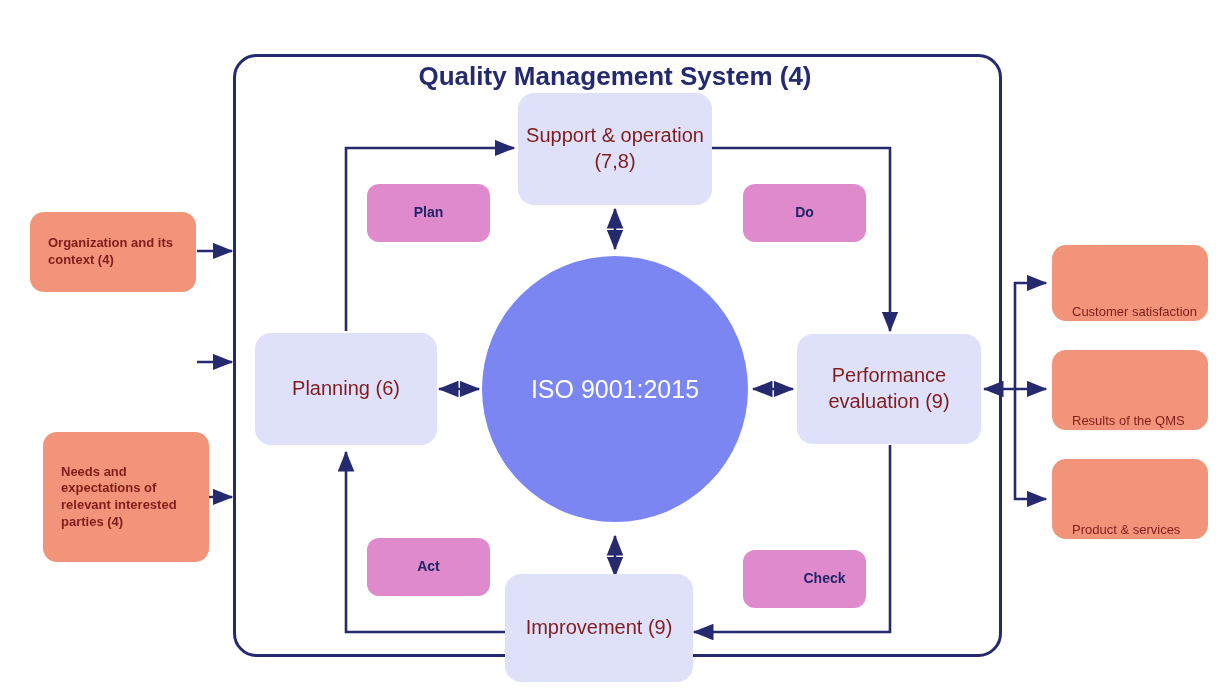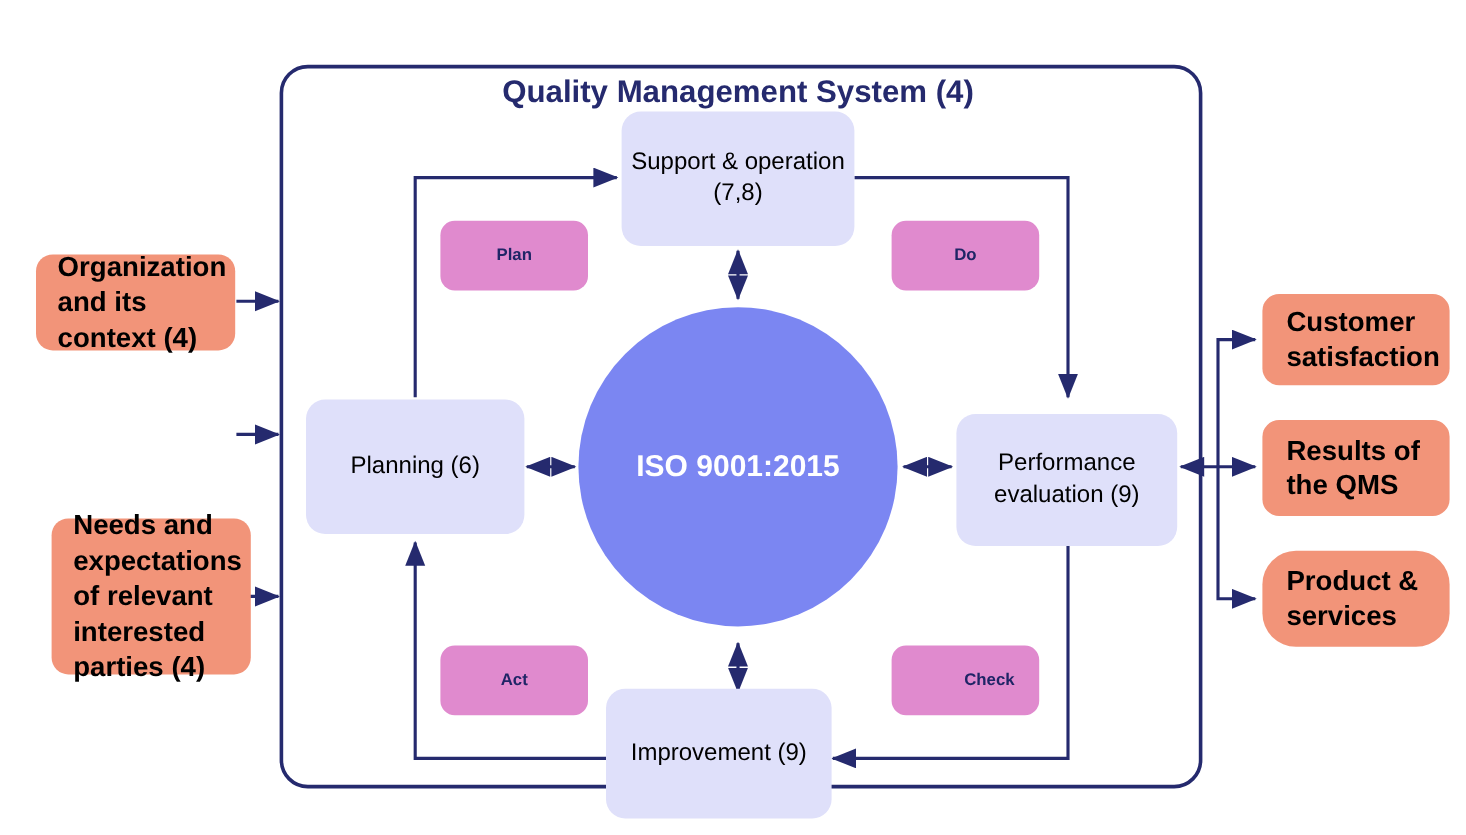--- a/index.html
+++ b/index.html
@@ -21,40 +21,41 @@
     width: 1222px;
     height: 696px;
   }
   .node {
     position: absolute;
     box-sizing: border-box;
     display: flex;
     align-items: center;
     justify-content: center;
     text-align: center;
-    color: #000000;
+    color: #7f1d1d;
     line-height: 1.28;
     z-index: 3;
   }
   .input-box, .output-box {
     background: #f29479;
     border-radius: 14px;
-    font-size: 23px;
+    font-size: 13px;
   }
   .input-box {
     font-weight: bold;
     justify-content: flex-start;
     text-align: left;
     padding-left: 18px;
   }
   .output-box {
-    font-weight: bold;
+    font-weight: normal;
     justify-content: flex-start;
     text-align: left;
     padding-left: 20px;
+    align-items: flex-end;
   }
   .process-box {
     background: #dfe0fa;
     border-radius: 16px;
     font-size: 20px;
     font-weight: normal;
   }
   .pdca-box {
     background: #e08ace;
     border-radius: 12px;
@@ -64,21 +65,21 @@
   }
   .center-circle {
     position: absolute;
     background: #7b86f2;
     border-radius: 50%;
     display: flex;
     align-items: center;
     justify-content: center;
     color: #ffffff;
     font-size: 25px;
-    font-weight: bold;
+    font-weight: normal;
     z-index: 2;
   }
   .qms-title {
     position: absolute;
     color: #252a6e;
     font-size: 26px;
     font-weight: bold;
     text-align: center;
     z-index: 3;
   }
@@ -131,44 +132,44 @@
   <div class="node input-box" style="left:43px; top:432px; width:166px; height:130px;justify-content:center;">
     <span>Needs and expectations of relevant interested parties (4)</span>
   </div>
 
   <div class="node output-box" style="left:1052px; top:245px; width:156px; height:76px;">
     <span>Customer satisfaction</span>
   </div>
   <div class="node output-box" style="left:1052px; top:350px; width:156px; height:80px;">
     <span>Results of the QMS</span>
   </div>
-  <div class="node output-box" style="left:1052px; top:459px; width:156px; height:80px;border-radius:28px;">
+  <div class="node output-box" style="left:1052px; top:459px; width:156px; height:80px;">
     <span>Product &amp; services</span>
   </div>
 
   <div class="node process-box" style="left:518px; top:93px; width:194px; height:112px;">
     <span>Support &amp; operation (7,8)</span>
   </div>
   <div class="node process-box" style="left:255px; top:333px; width:182px; height:112px;">
     <span>Planning (6)</span>
   </div>
-  <div class="node process-box" style="left:797px; top:345px; width:184px; height:110px;">
+  <div class="node process-box" style="left:797px; top:334px; width:184px; height:110px;">
     <span>Performance evaluation (9)</span>
   </div>
   <div class="node process-box" style="left:505px; top:574px; width:188px; height:108px;">
     <span>Improvement (9)</span>
   </div>
 
   <div class="node pdca-box" style="left:367px; top:184px; width:123px; height:58px;">
     <span>Plan</span>
   </div>
   <div class="node pdca-box" style="left:743px; top:184px; width:123px; height:58px;">
     <span>Do</span>
   </div>
-  <div class="node pdca-box" style="left:743px; top:538px; width:123px; height:58px;padding-left:40px;">
+  <div class="node pdca-box" style="left:743px; top:550px; width:123px; height:58px;padding-left:40px;">
     <span>Check</span>
   </div>
   <div class="node pdca-box" style="left:367px; top:538px; width:123px; height:58px;">
     <span>Act</span>
   </div>
 
   <div class="center-circle" style="left:482px; top:256px; width:266px; height:266px;">
     <span>ISO 9001:2015</span>
   </div>
 

